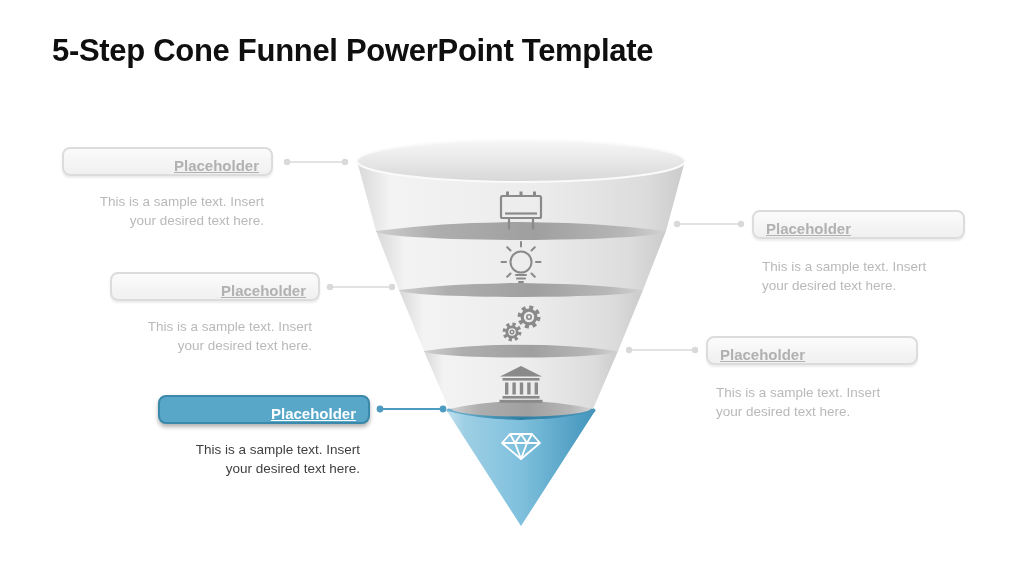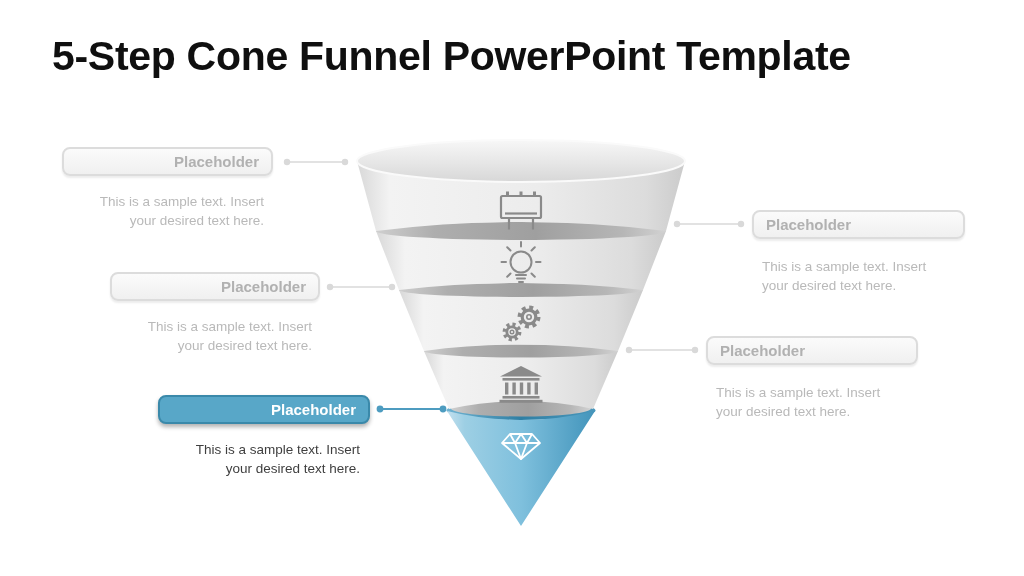--- a/index.html
+++ b/index.html
@@ -2,25 +2,25 @@
 <html><head>
 <meta charset="utf-8">
 <style>
   html,body { margin:0; padding:0; background:#fff; }
   .slide {
     position:relative; width:1024px; height:576px; background:#ffffff;
     font-family:"Liberation Sans", sans-serif; overflow:hidden;
   }
   .title {
     position:absolute; left:52px; top:33px; margin:0;
-    font-size:41px; font-weight:600; letter-spacing:-0.3px; color:#0f0f0f;
+    font-size:31px; font-weight:600; letter-spacing:-0.3px; color:#0f0f0f;
   }
   .pbox {
     position:absolute; height:29px; border-radius:8px; box-sizing:border-box;
-    display:flex; align-items:center;
+    display:flex; align-items:flex-end;text-decoration:underline;
   }
   .pbox.gray {
     background:linear-gradient(#fbfbfb,#f0f0f0);
     border:2px solid #dcdcdc; color:#b1b1b1;
     box-shadow:0 2px 2px rgba(0,0,0,0.08);
   }
   .pbox.blue {
     background:#58a7c8; border:2px solid #3a89aa; color:#ffffff;
     box-shadow:0 3px 4px rgba(0,0,0,0.30);
   }

